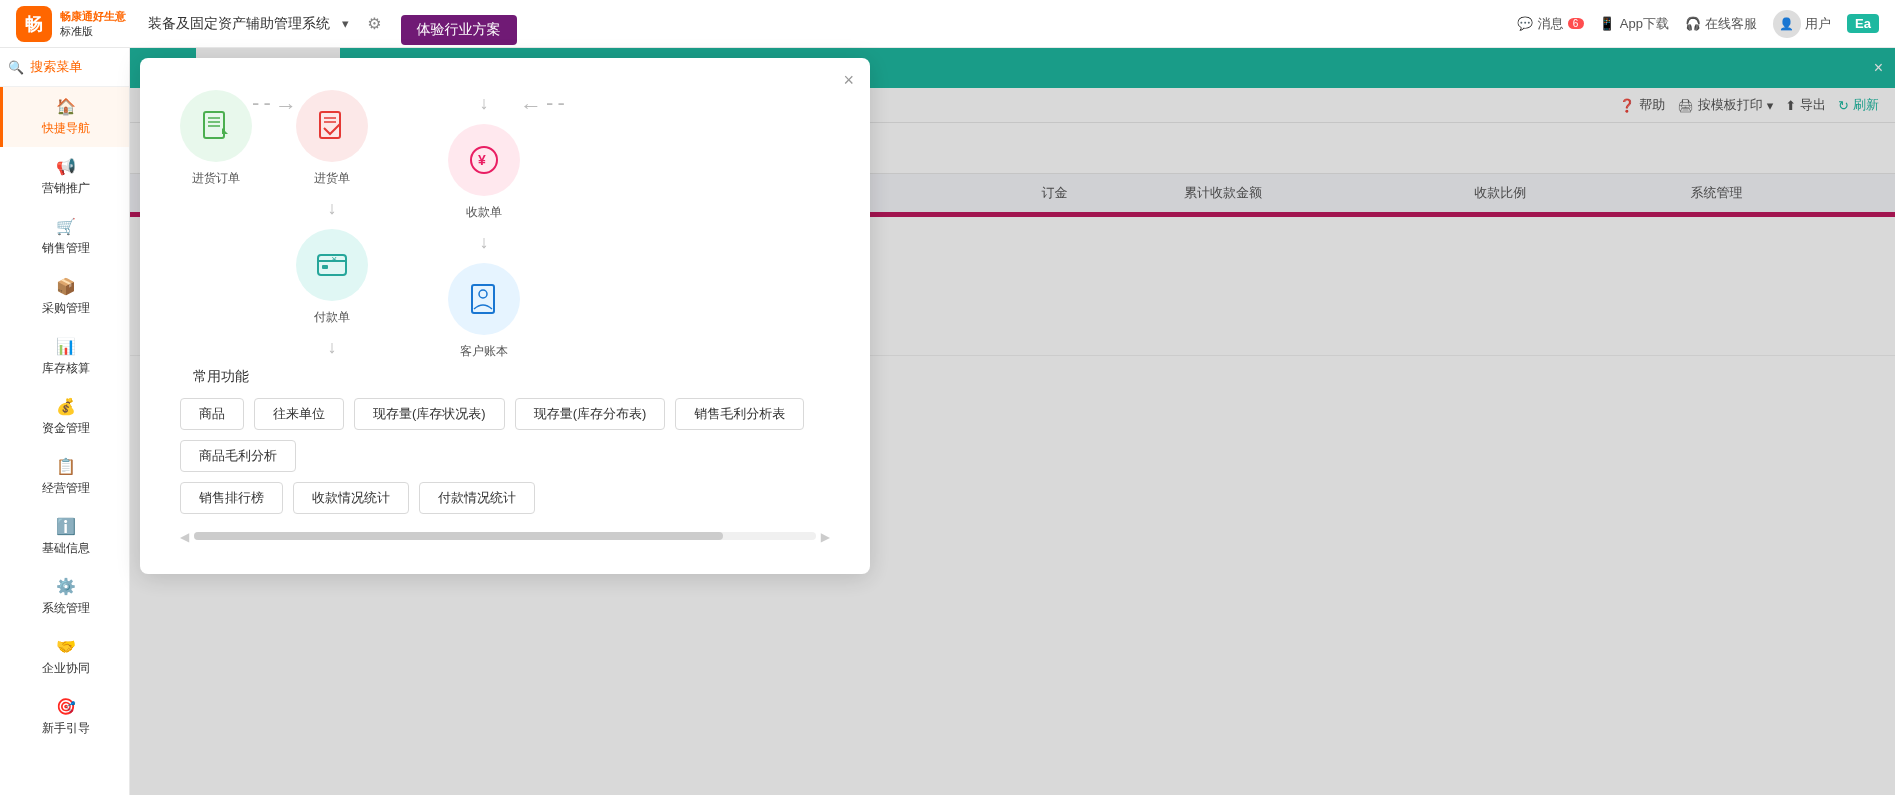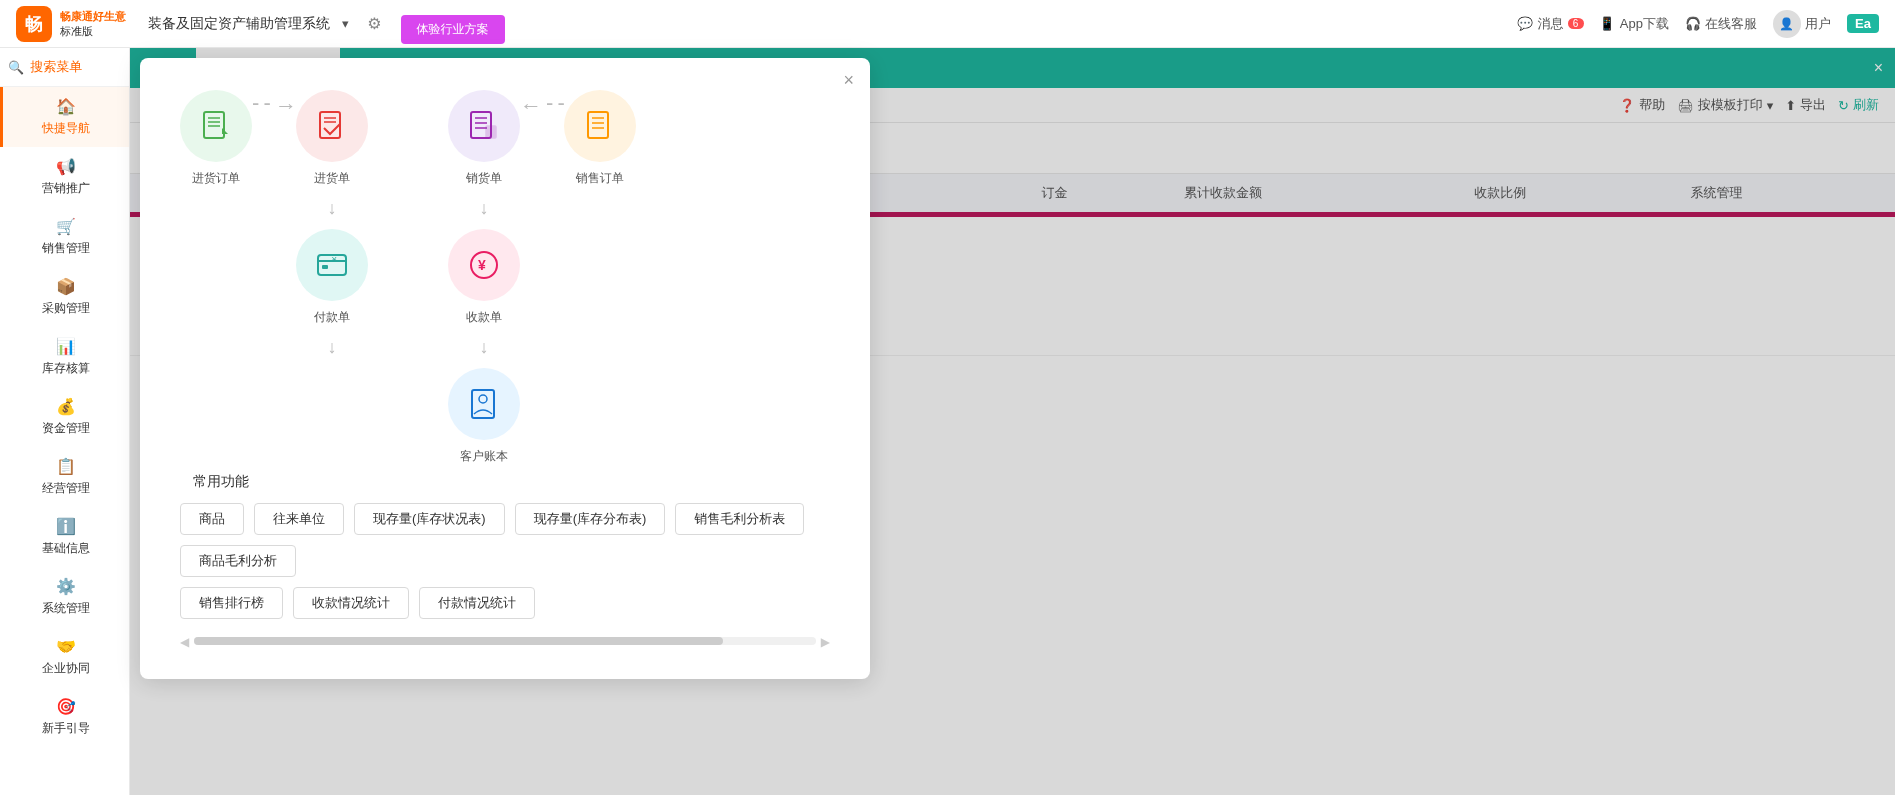--- a/index.html
+++ b/index.html
@@ -13,21 +13,21 @@
     .content-area { flex: 1; display: flex; flex-direction: column; background: #f5f6fa; overflow: hidden; }
 
     
     .logo-area { display: flex; align-items: center; gap: 8px; min-width: 120px; }
     .logo-icon { width: 36px; height: 36px; background: #ff6600; border-radius: 8px; display: flex; align-items: center; justify-content: center; color: white; font-size: 18px; font-weight: bold; }
     .logo-text { font-size: 11px; color: #333; line-height: 1.3; }
     .logo-text .line1 { font-weight: bold; color: #ff6600; }
     .system-title { font-size: 14px; color: #333; font-weight: 500; }
     .dropdown-btn { display: flex; align-items: center; gap: 4px; cursor: pointer; color: #555; font-size: 13px; }
     .gear-btn { width: 28px; height: 28px; display: flex; align-items: center; justify-content: center; cursor: pointer; color: #888; font-size: 16px; }
-    .trial-btn { background: #d946ef; color: white; border: none; padding: 6px 16px; border-radius: 4px; cursor: pointer; font-size: 12px; margin-top: 12px; }
+    .trial-btn { background: #701a75; color: white; border: none; padding: 6px 16px; border-radius: 4px; cursor: pointer; font-size: 14px; margin-top: 12px; }
     .top-right { margin-left: auto; display: flex; align-items: center; gap: 16px; color: #555; font-size: 13px; }
     .top-right-item { display: flex; align-items: center; gap: 4px; cursor: pointer; }
     .badge { background: #ff4d4f; color: white; border-radius: 10px; font-size: 10px; padding: 0 5px; min-width: 16px; text-align: center; }
     .user-avatar { width: 28px; height: 28px; border-radius: 50%; background: #ddd; display: flex; align-items: center; justify-content: center; font-size: 12px; color: #666; }
 
     
     .tab-bar { height: 40px; background: #1eb8a0; display: flex; align-items: center; padding: 0 0; flex-shrink: 0; }
     .tab { padding: 0 20px; height: 40px; display: flex; align-items: center; cursor: pointer; font-size: 13px; color: rgba(255,255,255,0.8); }
     .tab.active { background: #fff; color: #333; }
     .tab .close-x { margin-left: 6px; color: #999; font-size: 12px; cursor: pointer; }
@@ -310,32 +310,20 @@
               </svg>
           </div>
           <div class="flow-label">付款单</div>
         </div>
         <div style="color:#bbb; font-size:18px; text-align:center; line-height:1; margin: 4px 0;">↓</div>
       </div>
 
       <div style="width: 80px;"></div>
 
       <div class="flow-col">
-        <div class="flow-node">
-          <div class="flow-circle circle-purple" style="width:72px; height:72px; border-radius:50%; background:#f0eafa; display:flex; align-items:center; justify-content:center;">
-            <svg width="36" height="36" viewBox="0 0 36 36">
-                <rect x="5" y="4" width="20" height="26" rx="2" ry="2" fill="none" stroke="#9c27b0" stroke-width="2"></rect>
-                <line x1="9" y1="10" x2="21" y2="10" stroke="#9c27b0" stroke-width="1.5"></line>
-                <line x1="9" y1="15" x2="21" y2="15" stroke="#9c27b0" stroke-width="1.5"></line>
-                <line x1="9" y1="20" x2="21" y2="20" stroke="#9c27b0" stroke-width="1.5"></line>
-                <rect x="20" y="18" width="10" height="12" rx="1" fill="#9c27b0" opacity="0.2" stroke="#9c27b0" stroke-width="1.5"></rect>
-              </svg>
-          </div>
-          <div class="flow-label">销货单</div>
-        </div>
         <div style="color:#bbb; font-size:18px; text-align:center; line-height:1; margin: 4px 0;">↓</div>
         <div class="flow-node">
           <div class="flow-circle circle-crimson" style="width:72px; height:72px; border-radius:50%; background:#ffe8ee; display:flex; align-items:center; justify-content:center;">
             <svg width="36" height="36" viewBox="0 0 36 36">
                 <circle cx="18" cy="18" r="13" fill="none" stroke="#e91e63" stroke-width="2"></circle>
                 <text x="12" y="23" font-size="14" fill="#e91e63" font-weight="bold">¥</text>
               </svg>
           </div>
           <div class="flow-label">收款单</div>
         </div>
@@ -349,33 +337,20 @@
               </svg>
           </div>
           <div class="flow-label">客户账本</div>
         </div>
       </div>
 
       <div style="display:flex; align-items:center; padding-bottom:22px;">
         <span style="color:#bbb; font-size:22px; letter-spacing:-1px;">← - -</span>
       </div>
 
-      <div class="flow-col">
-        <div class="flow-node">
-          <div class="flow-circle circle-orange" style="width:72px; height:72px; border-radius:50%; background:#fff3e0; display:flex; align-items:center; justify-content:center;">
-            <svg width="36" height="36" viewBox="0 0 36 36">
-                <rect x="6" y="4" width="20" height="26" rx="2" ry="2" fill="none" stroke="#ff9800" stroke-width="2"></rect>
-                <line x1="10" y1="10" x2="22" y2="10" stroke="#ff9800" stroke-width="1.5"></line>
-                <line x1="10" y1="15" x2="22" y2="15" stroke="#ff9800" stroke-width="1.5"></line>
-                <line x1="10" y1="20" x2="22" y2="20" stroke="#ff9800" stroke-width="1.5"></line>
-              </svg>
-          </div>
-          <div class="flow-label">销售订单</div>
-        </div>
-      </div>
     </div>
 
     <div class="common-functions">
       <div class="common-title">常用功能</div>
       <div class="func-buttons">
         <button class="func-btn">商品</button>
         <button class="func-btn">往来单位</button>
         <button class="func-btn">现存量(库存状况表)</button>
         <button class="func-btn">现存量(库存分布表)</button>
         <button class="func-btn">销售毛利分析表</button>

